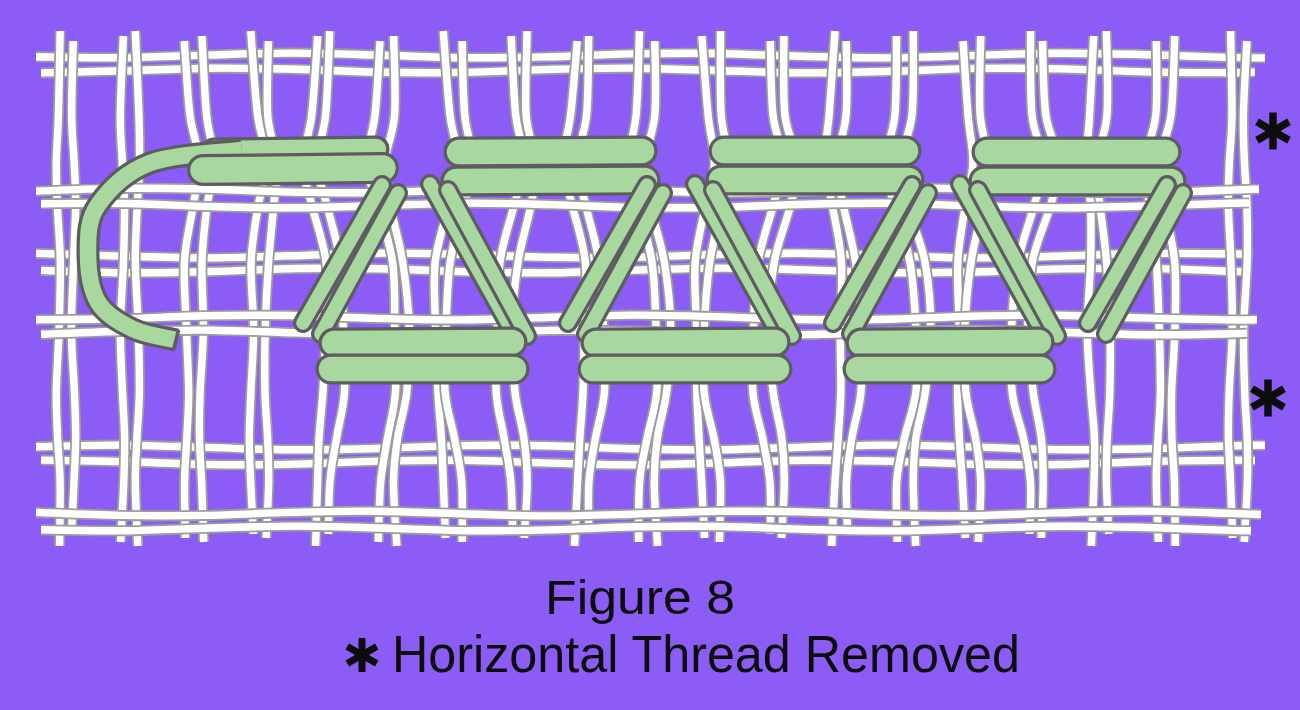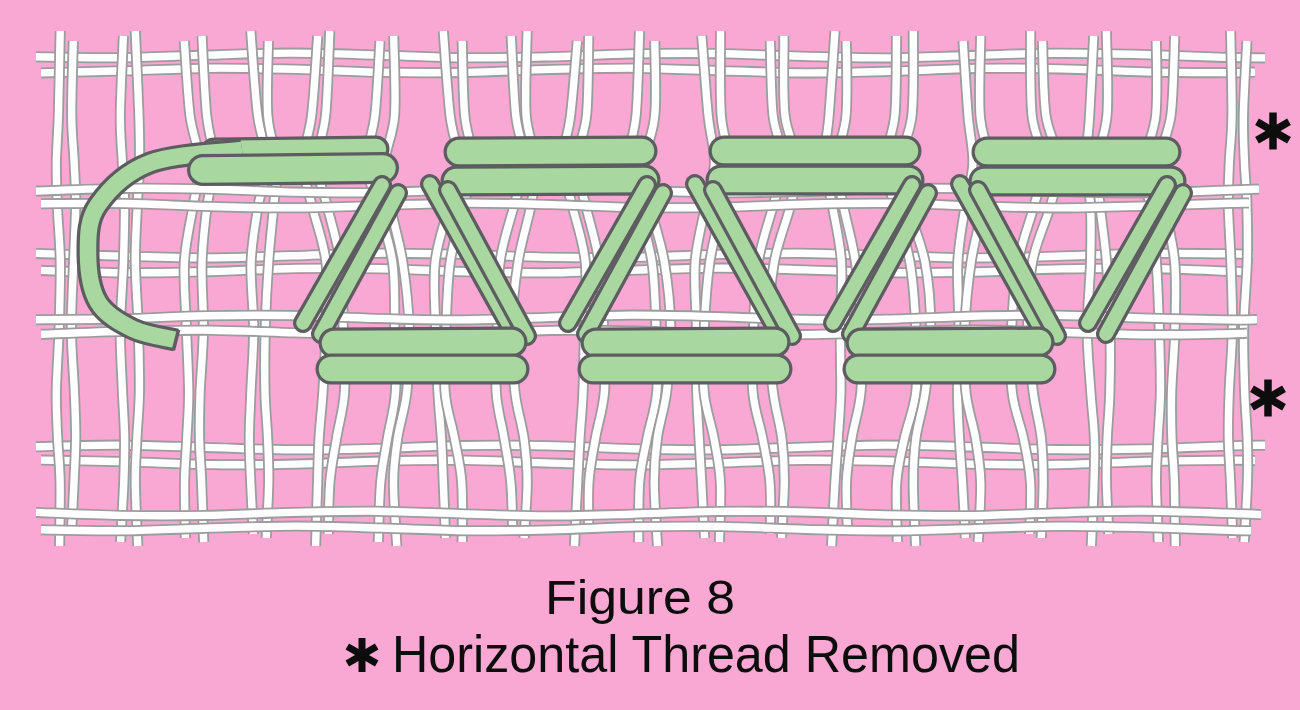--- a/index.html
+++ b/index.html
@@ -1,17 +1,17 @@
 <!DOCTYPE html>
 <html><head>
 <meta charset="utf-8">
 <style>
   html,body{margin:0;padding:0;background:#ffffff;}
   body{font-family:"Liberation Sans", sans-serif;}
-  .stage{position:relative;width:1300px;height:710px;background:#f9a8d4;overflow:hidden;}
+  .stage{position:relative;width:1300px;height:710px;background:#8b5cf6;overflow:hidden;}
   svg{display:block;}
   text{font-family:"Liberation Sans", sans-serif;}
 </style>
 </head>
 <body>
 
 <div class="stage">
   <svg id="fig" width="1300" height="710" viewBox="0 0 1300 710">
     <g id="fabricUnder">
         <path d="M36.0 56.8C50.2 57.0 92.7 58.0 121.0 57.7C149.3 57.4 177.7 55.8 206.0 55.1C234.3 54.3 262.7 53.1 291.0 53.1C319.3 53.1 347.7 54.2 376.0 55.0C404.3 55.7 432.7 57.4 461.0 57.7C489.3 58.0 517.7 57.5 546.0 56.9C574.3 56.3 602.7 54.4 631.0 53.9C659.3 53.3 687.7 53.0 716.0 53.5C744.3 53.9 772.7 55.6 801.0 56.3C829.3 57.1 857.7 58.0 886.0 57.9C914.3 57.8 942.7 56.4 971.0 55.6C999.3 54.8 1027.7 53.4 1056.0 53.2C1084.3 53.0 1112.7 53.8 1141.0 54.5C1169.3 55.2 1205.3 56.8 1226.0 57.4C1246.7 58.0 1258.5 57.8 1265.0 57.9" fill="none" stroke="#9c9c9c" stroke-width="11" stroke-linecap="butt"></path>

